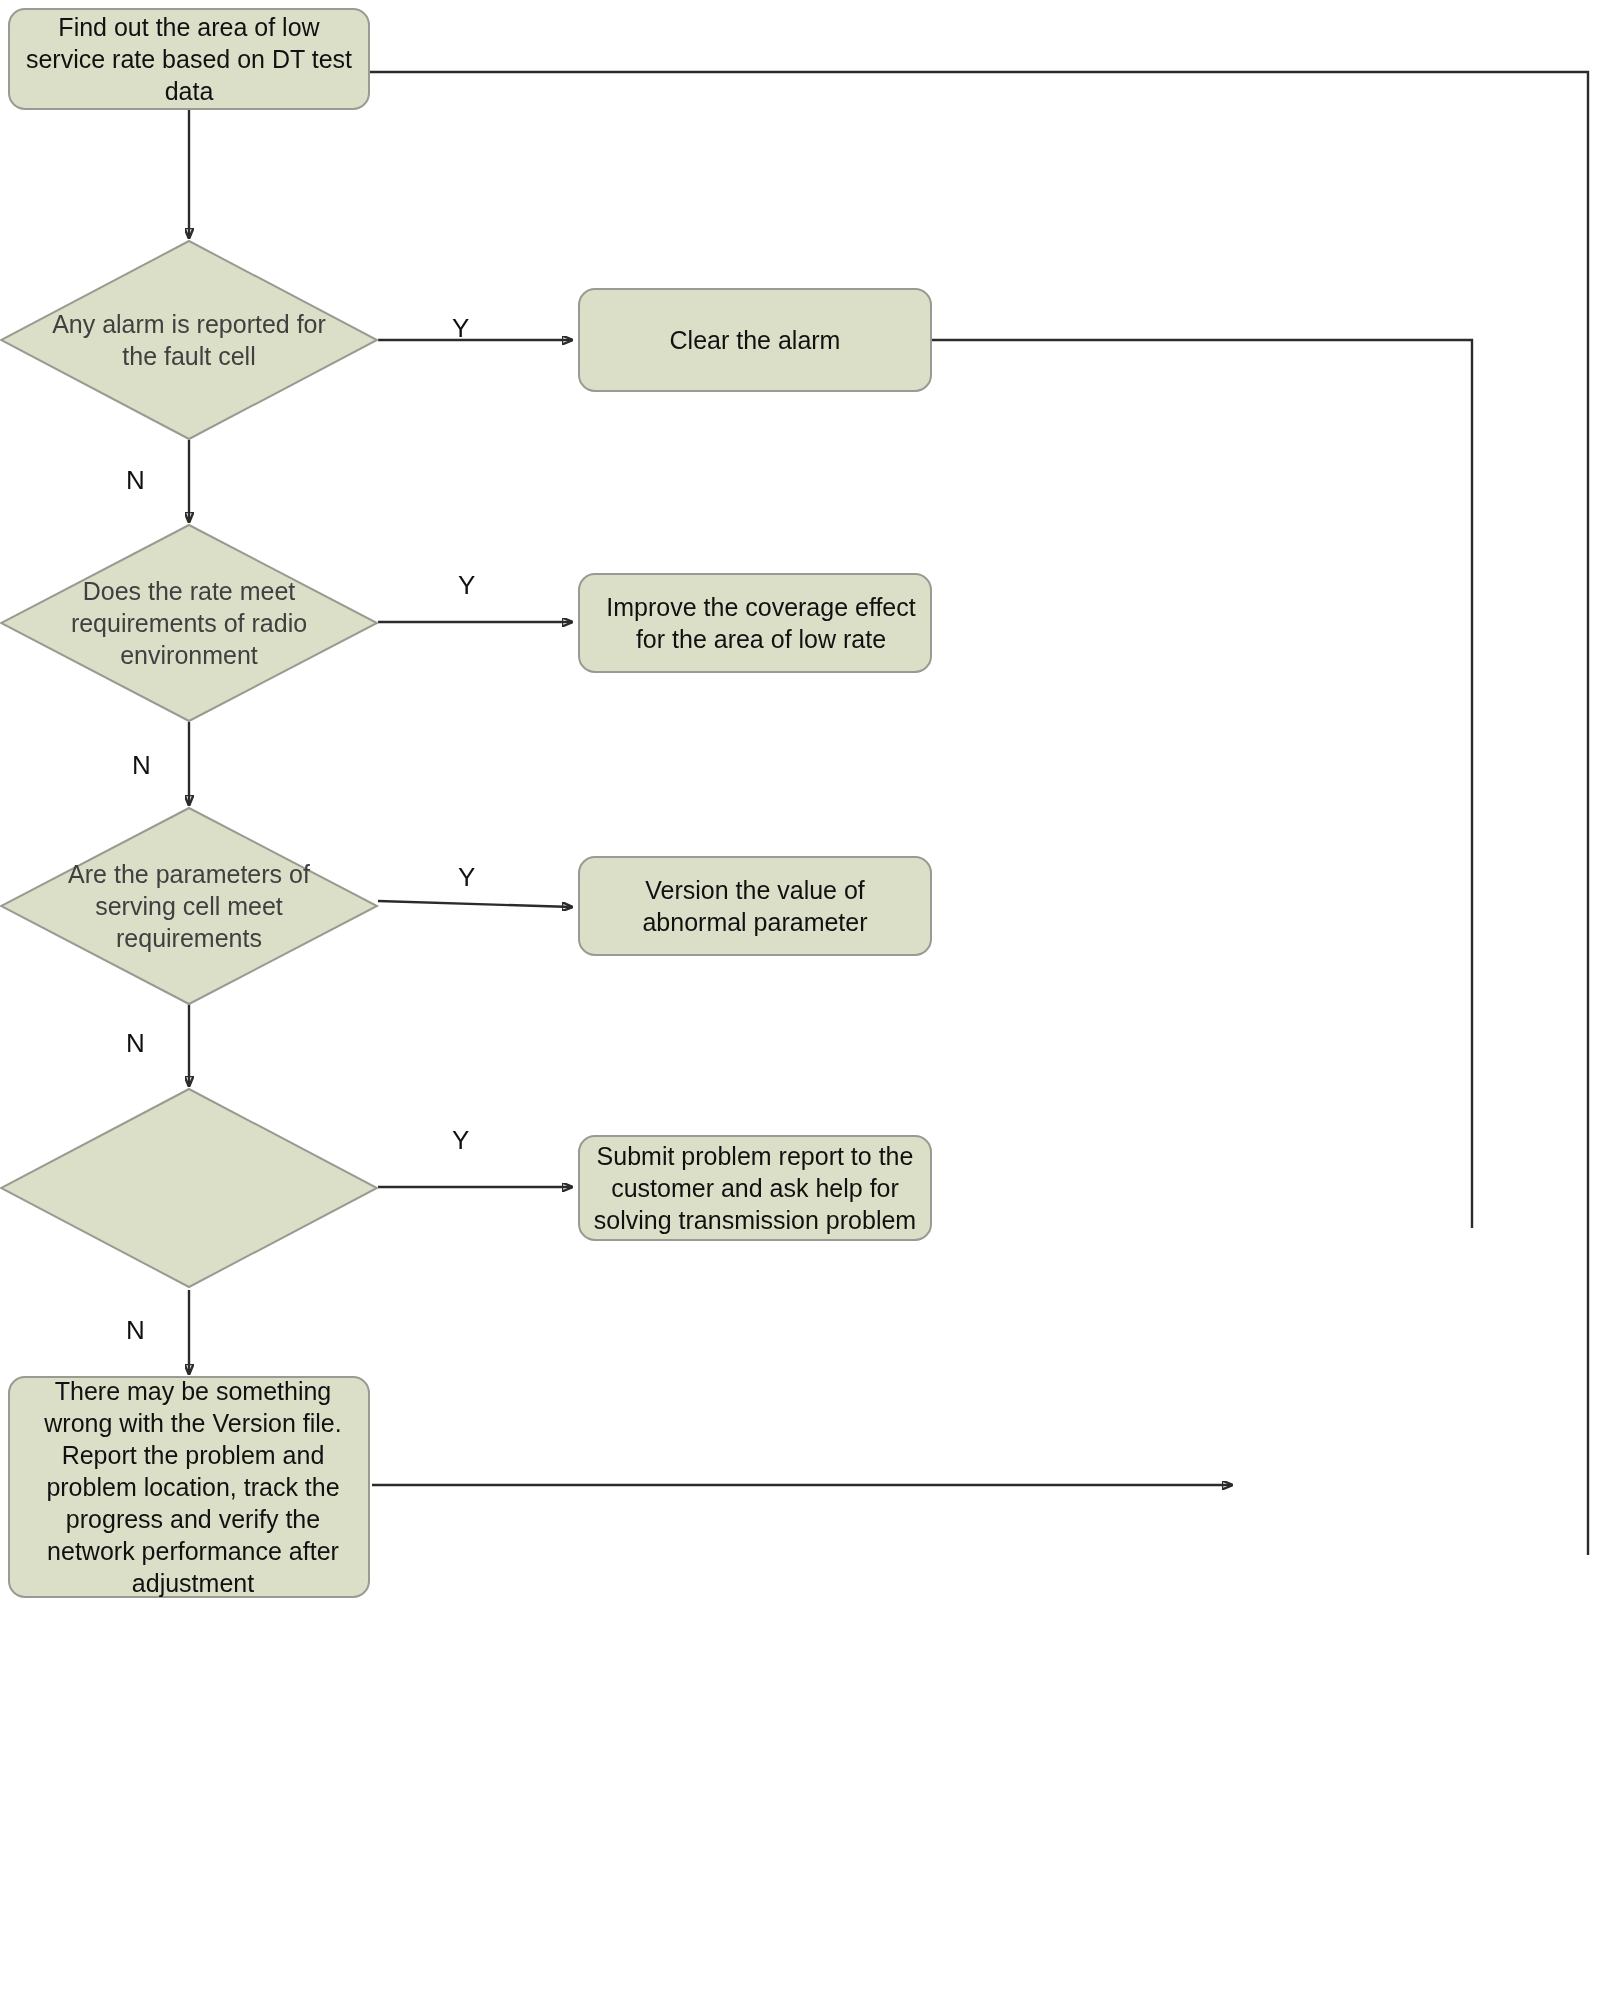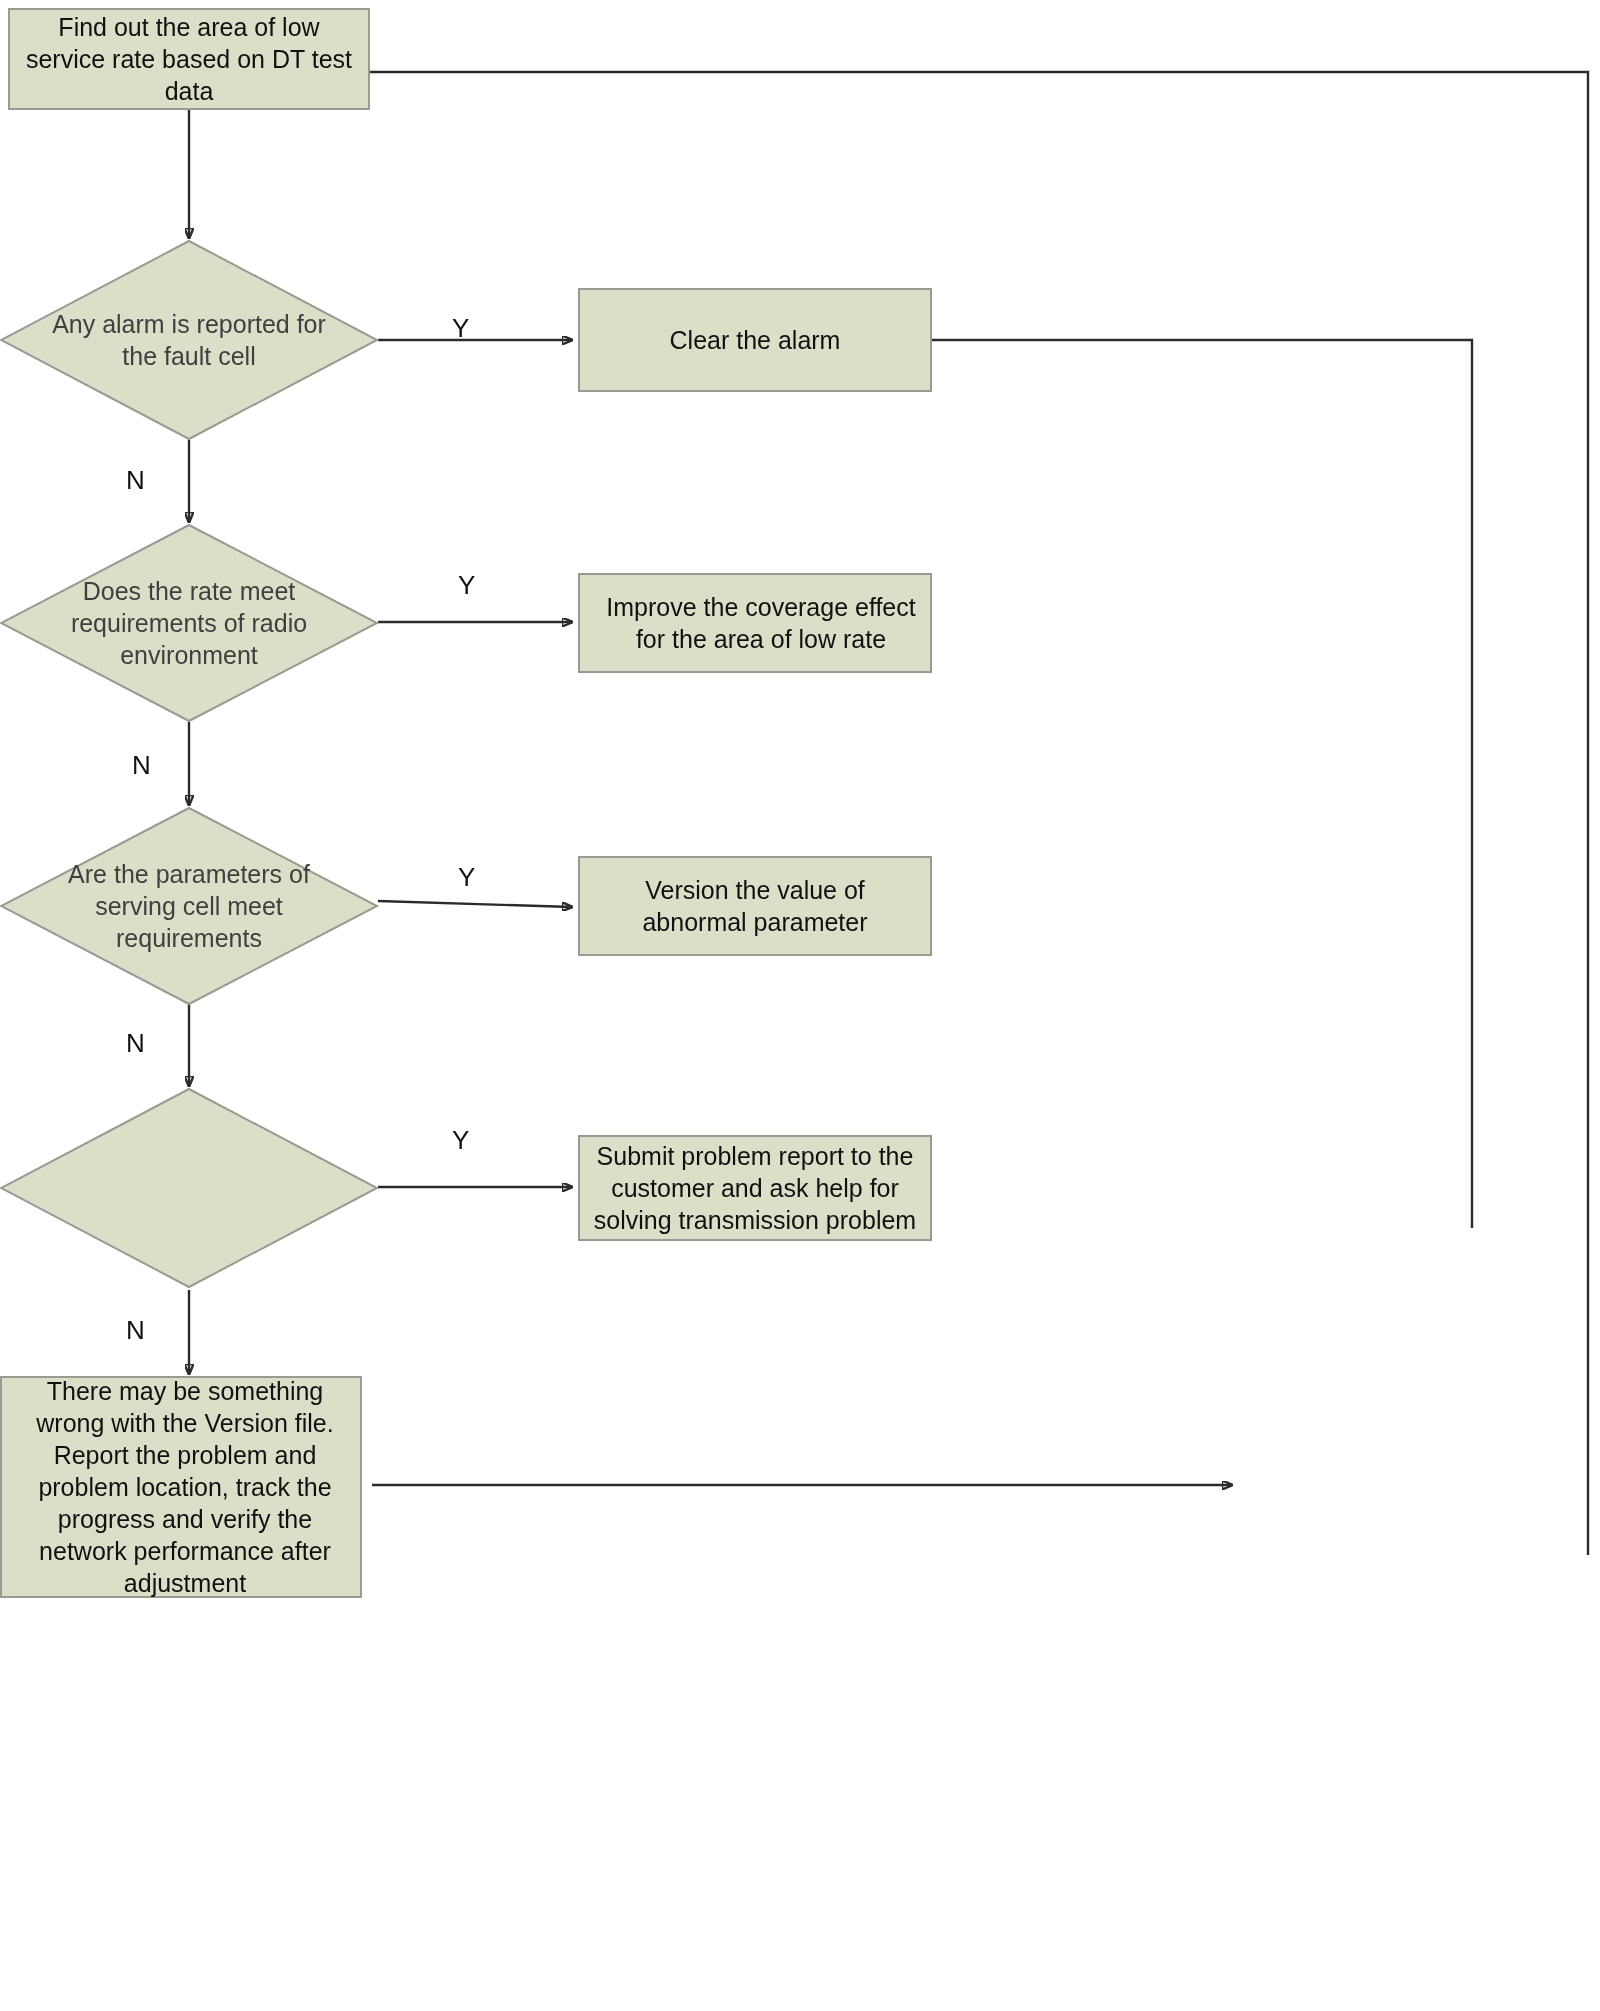--- a/index.html
+++ b/index.html
@@ -19,20 +19,21 @@
     position: absolute;
     box-sizing: border-box;
     display: flex;
     align-items: center;
     justify-content: center;
     text-align: center;
     color: #111111;
     font-size: 25px;
     line-height: 1.28;
     z-index: 3;
+    border-radius: 17px;
   }
   .process {
     background: #dcdfc8;
     border: 2px solid #9a9a92;
     padding: 6px 12px;
   }
   .diamond-wrap {
     position: absolute;
     z-index: 3;
   }
@@ -162,17 +163,17 @@
       <polygon points="189,1 377,100 189,199 1,100" fill="#dcdfc8" stroke="#9a9a92" stroke-width="2"></polygon>
     </svg>
   </div>
   <div class="edge-label" style="left:452px; top:1125px;">Y</div>
   <div class="edge-label" style="left:126px; top:1315px;">N</div>
 
   <div class="node process" style="left:578px; top:1135px; width:354px; height:106px;">
     <span>Submit problem report to the customer and ask help for solving transmission problem</span>
   </div>
 
-  <div class="node process" style="left:0; top:1376px; width:362px; height:222px;padding-left:20px;">
+  <div class="node process" style="left:8px; top:1376px; width:362px; height:222px;padding-left:20px;">
     <span>There may be something wrong with the Version file. Report the problem and problem location, track the progress and verify the network performance after adjustment</span>
   </div>
 
 </div>
 
 </body></html>

